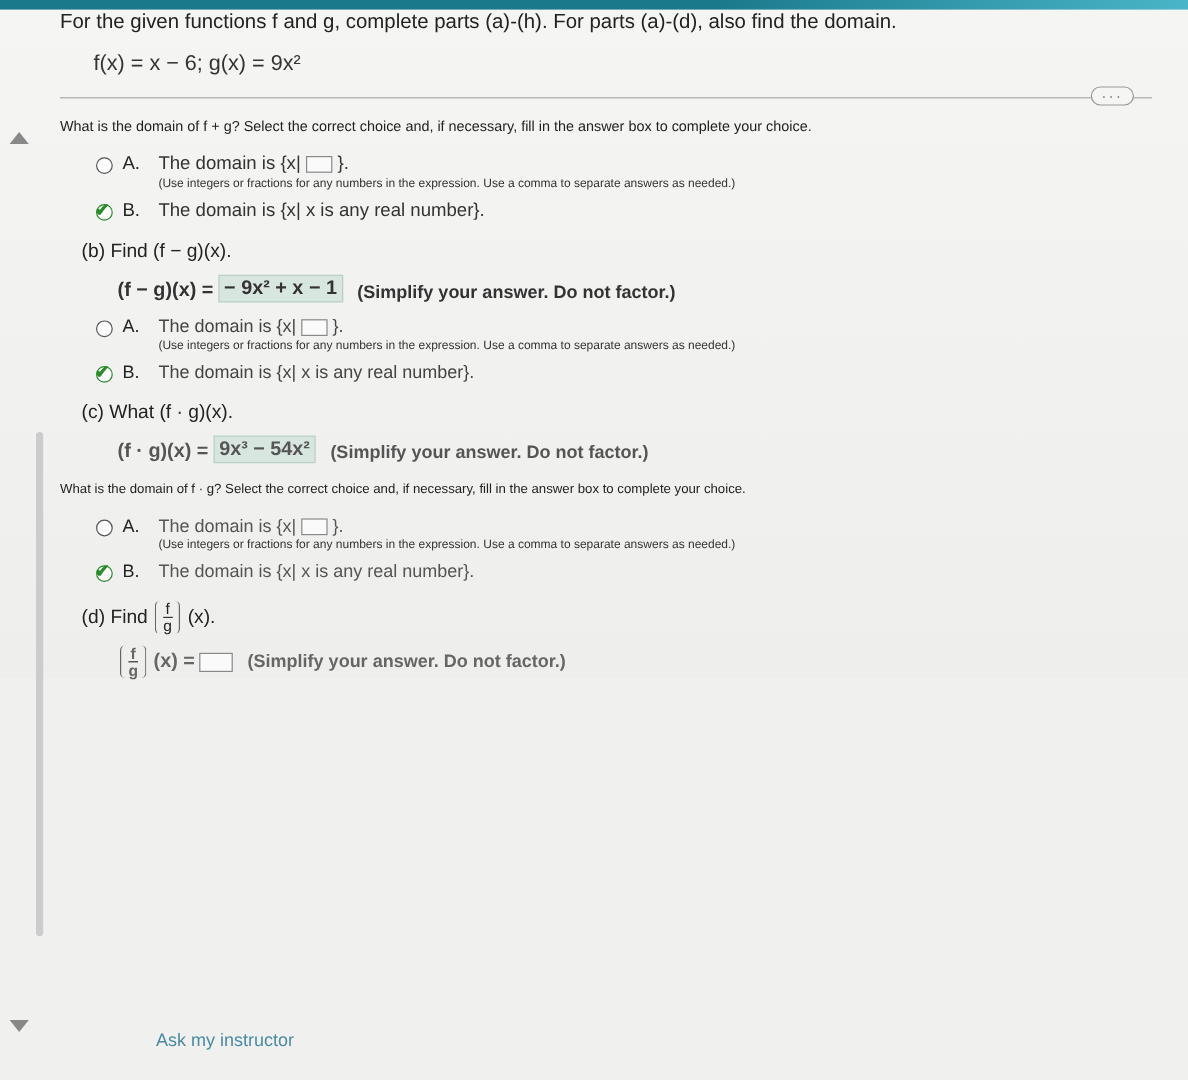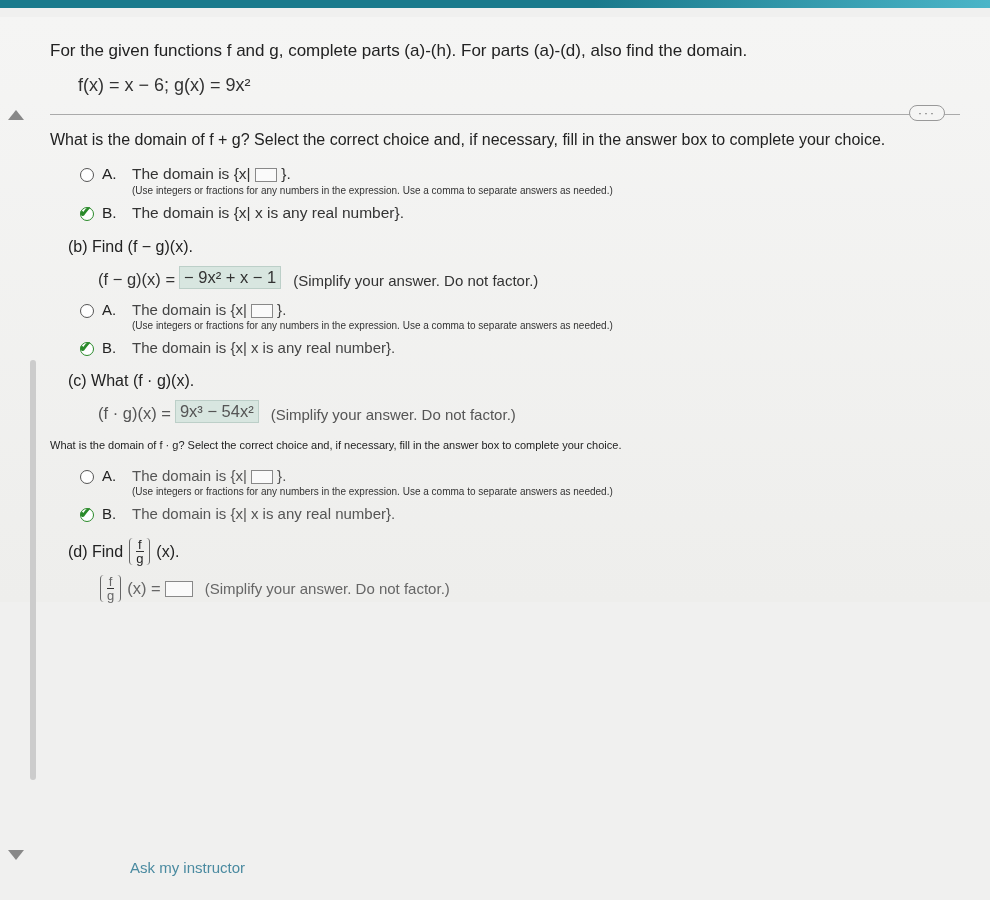--- a/index.html
+++ b/index.html
@@ -16,54 +16,53 @@
       padding: 10px 30px 0 50px;
       background: linear-gradient(#f5f5f4, #eeeeec);
     }
     .top-bar {
       position: absolute;
       top: 0; right: 0; left: 0;
       height: 8px;
       background: linear-gradient(90deg, #1a7a8c 60%, #4ab5c8);
     }
     .content {
-      padding-top: 24px;
-      margin-top: 17px;
+      padding-top: 8px;
     }
     .prompt { font-size: 17px; color: #222; margin-bottom: 14px; }
     .func-line { font-size: 18px; margin: 10px 0 18px 28px; }
     .hr { border: none; border-top: 1px solid #aaa; margin: 0 0 14px 0; position: relative; }
     .more-pill {
       position: absolute;
       right: 15px; top: -10px;
       border: 1px solid #999; border-radius: 10px;
       background: #f5f5f4;
       padding: 0 8px;
       font-size: 12px; color: #666;
       letter-spacing:2px;
     }
-    .question { font-size: 16px; color: #222; margin: 16px 0; }
+    .question { font-size: 12px; color: #222; margin: 16px 0; }
     .choice-row { display: flex; align-items: flex-start; gap: 8px; margin: 8px 0 6px 30px; font-size: 15.5px; }
     .choice-row.small { font-size:15px; }
     .radio {
       width: 14px; height: 14px; border: 1.5px solid #555; border-radius: 50%;
       display: inline-block; margin-top: 3px; flex-shrink: 0; background:#fff;
     }
     .radio.checked {
       border-color: #2a8a2a;
       position: relative;
     }
     .radio.checked::after {
       content: "✔"; position: absolute; left: -2px; top: -5px; font-size: 15px; color: #2a8a2a; font-weight:bold;
     }
     .choice-label { font-weight: normal; color: #222; min-width:22px; }
     .choice-body { flex: 1; }
     .instr { font-size: 10px; color: #333; margin-top: 2px; }
     .sub-label { font-size: 16px; margin: 16px 0 10px 18px; color:#222; }
-    .formula-row { margin: 10px 0 12px 48px; font-size: 16.5px; display: flex; align-items:flex-end; gap:4px; }
+    .formula-row { margin: 10px 0 12px 48px; font-size: 16.5px; display: flex; align-items:flex-end; gap:4px;font-weight:bold; }
     .answer-box {
       background: #d8e6e0;
       padding: 1px 4px;
       border: 1px solid #bccfc8;
     }
     .blank-box {
       display: inline-block;
       width: 28px; height: 16px;
       border: 1px solid #888;
       background: #fafafa;

